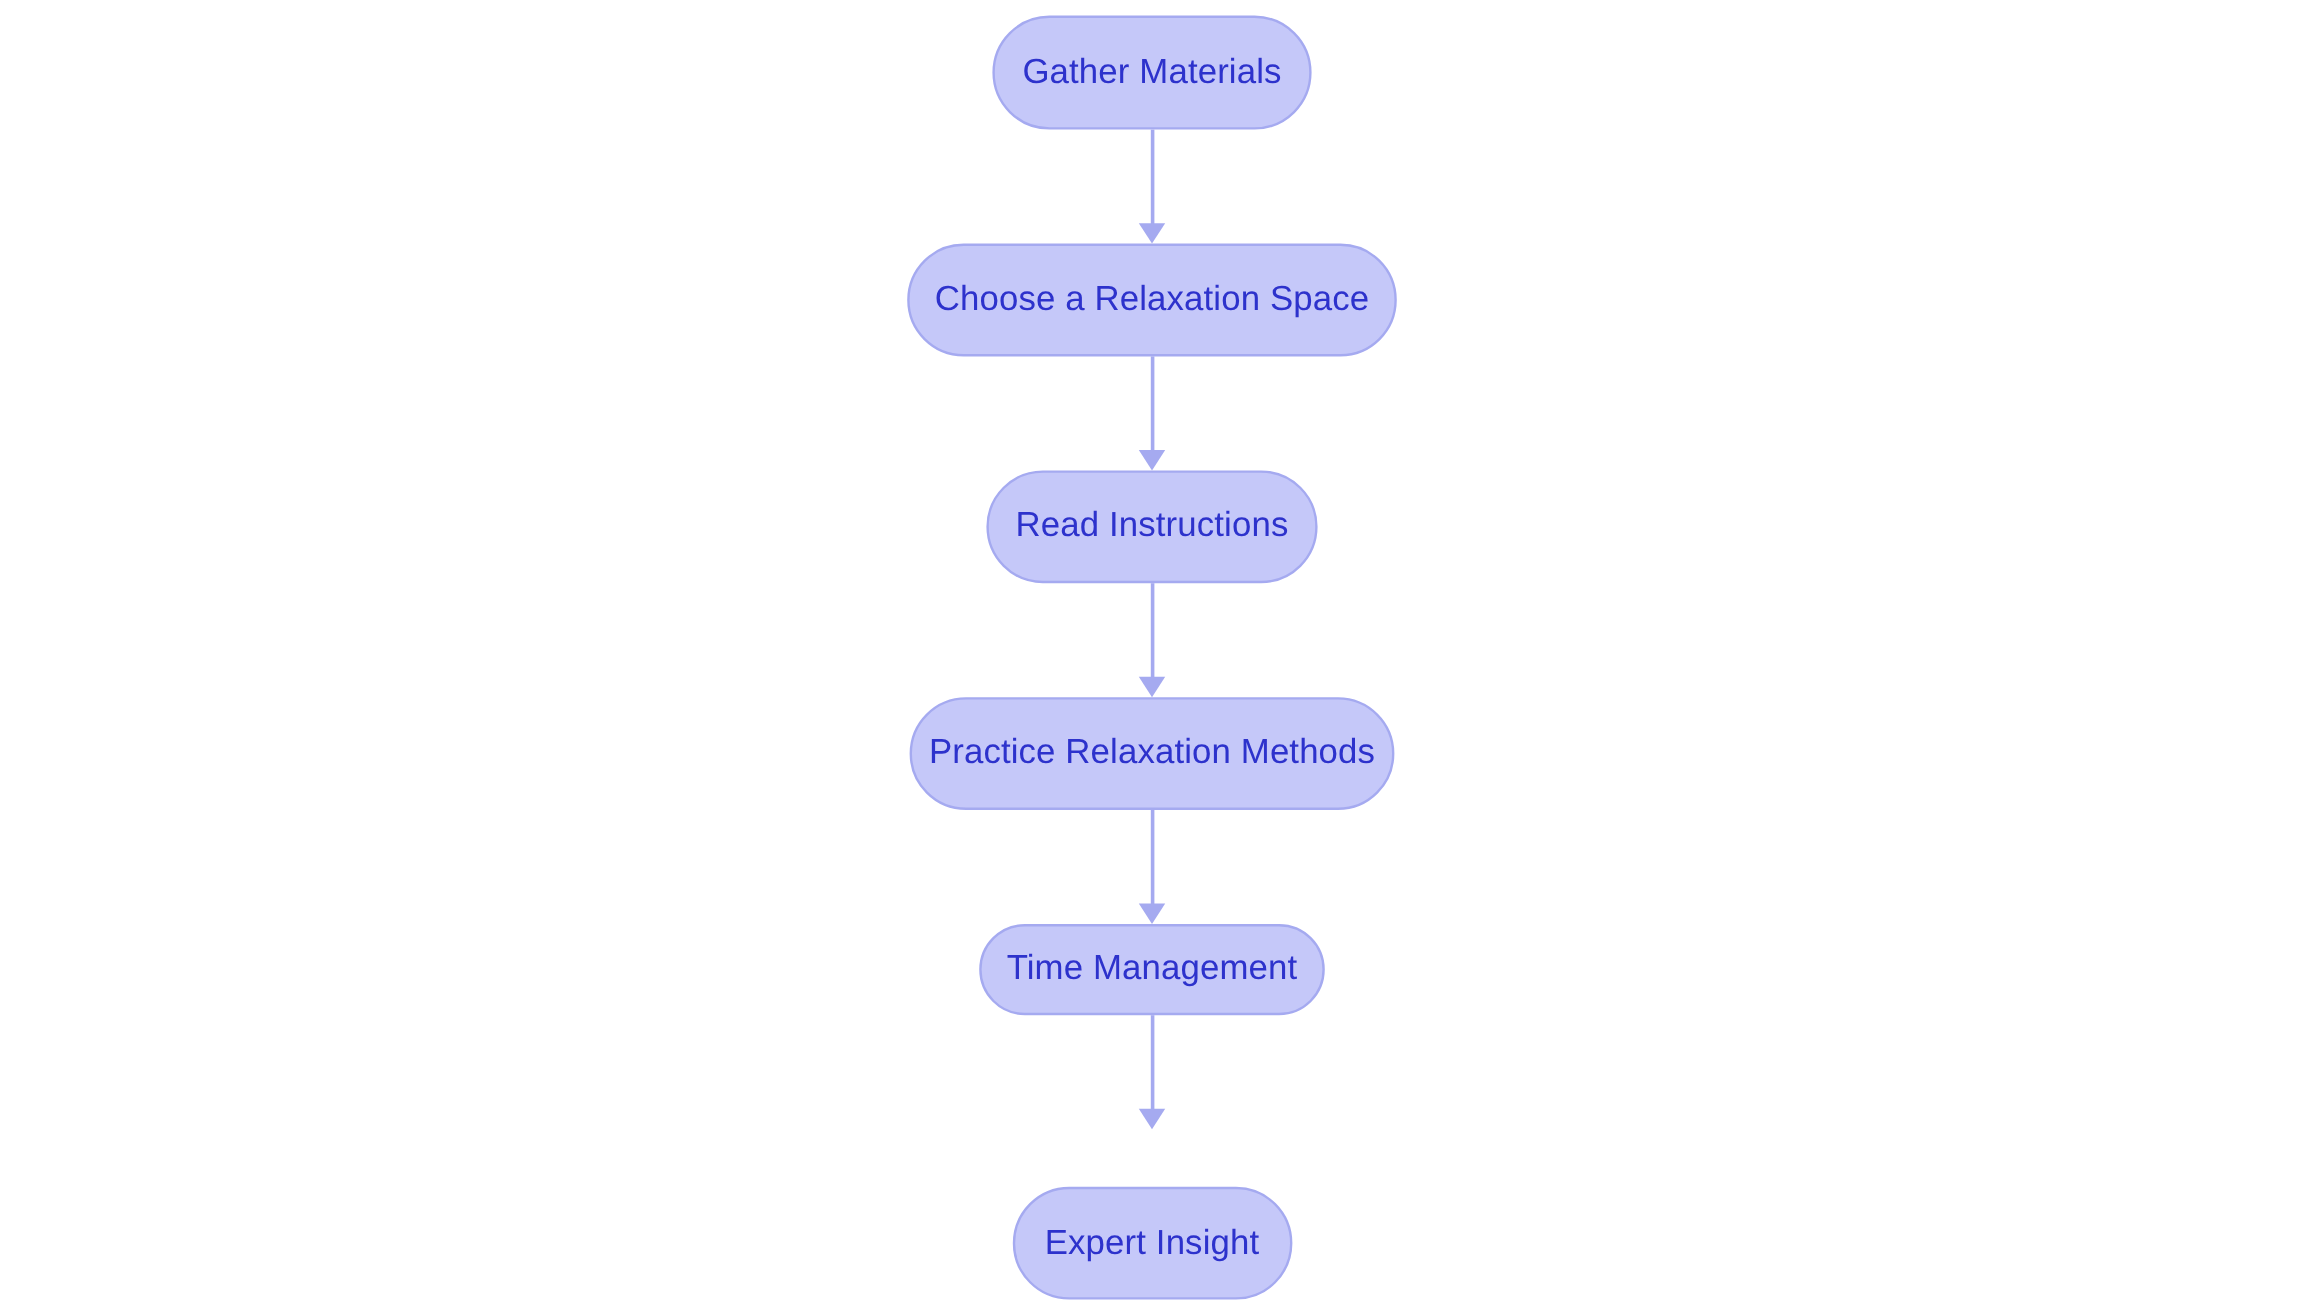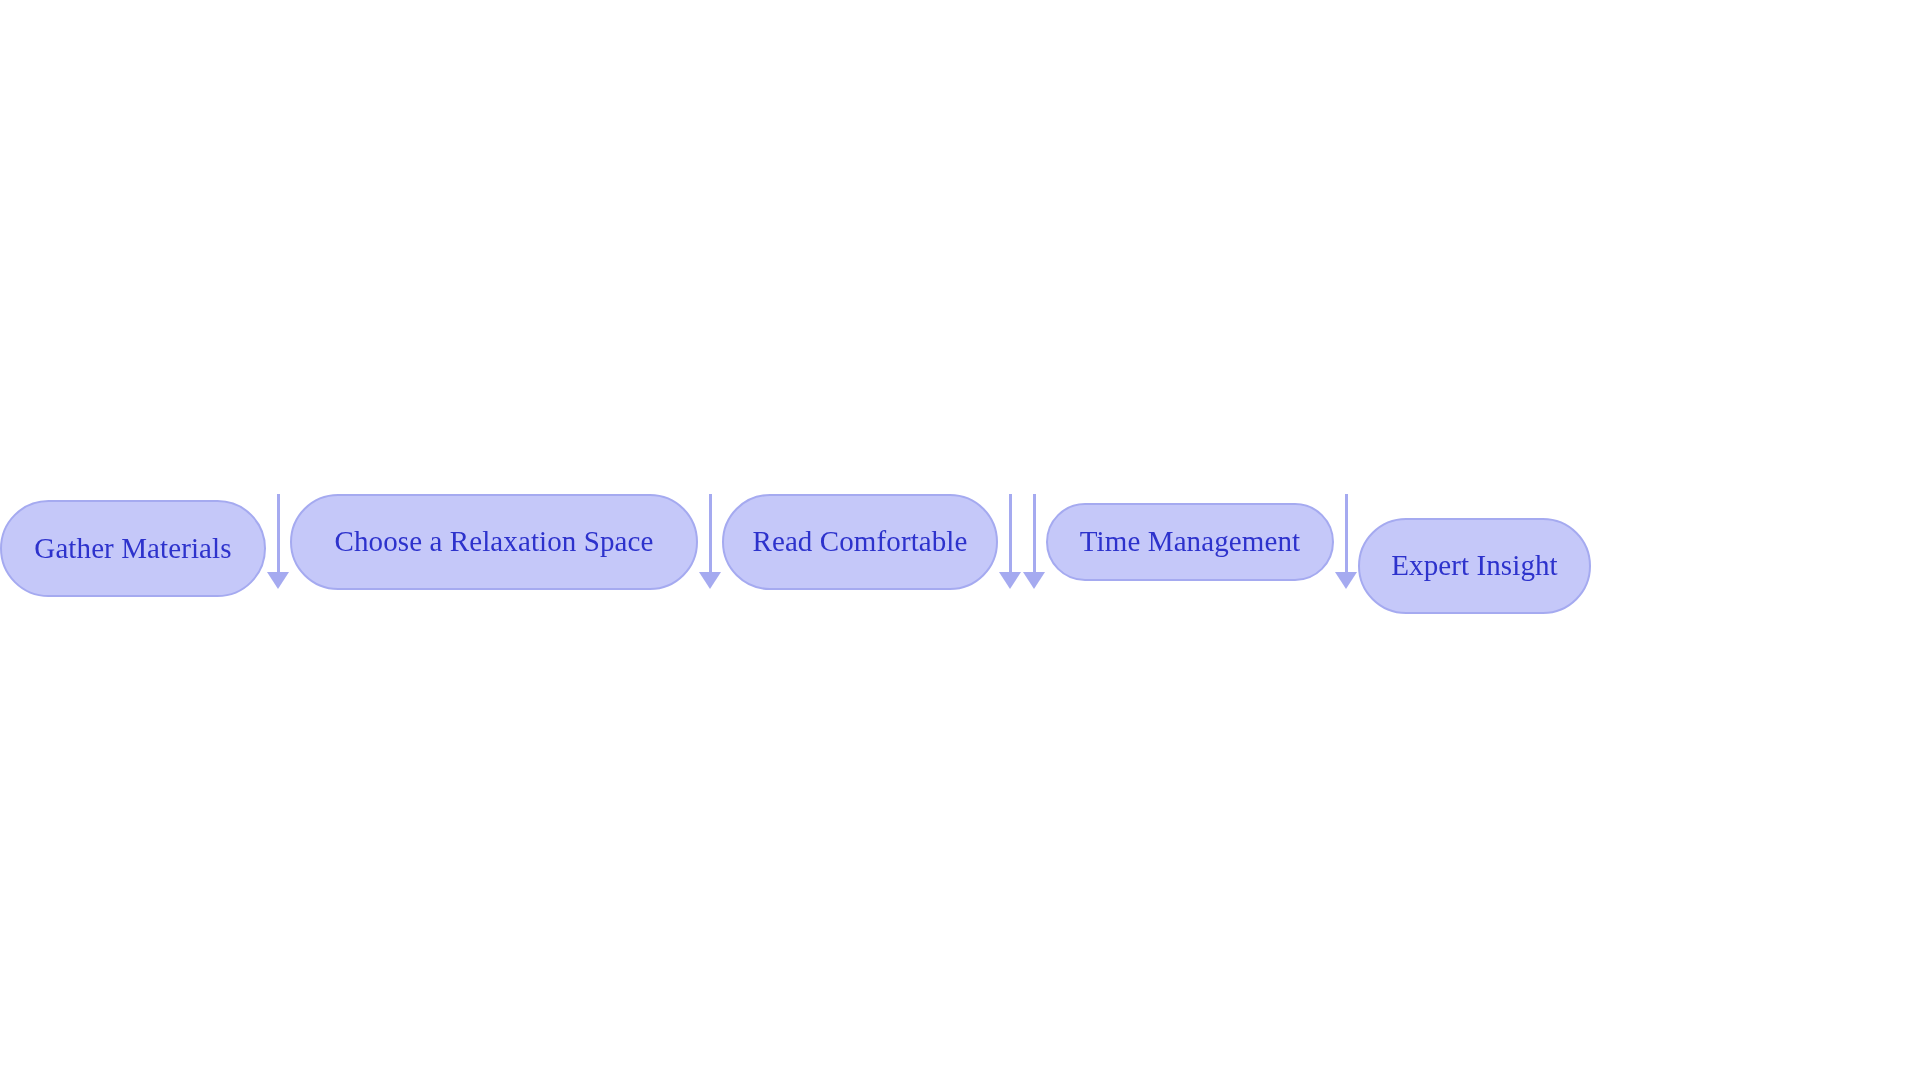--- a/index.html
+++ b/index.html
@@ -22,23 +22,22 @@
     background: #ffffff;
   }
 
   .flow-column {
     position: absolute;
     left: 0;
     top: 0;
     width: 1920px;
     height: 1083px;
     display: flex;
-    flex-direction: row;
+    flex-direction: column;
     align-items: center;
-    font-family: Liberation Serif, serif;
   }
 
   
   .node {
     box-sizing: border-box;
     background: #c5c8f9;
     border: 2px solid #a5aaf0;
     border-radius: 999px;
     color: #2d32cc;
     display: flex;
@@ -107,28 +106,31 @@
     <div class="node node-n1">
       <span class="node-label">Choose a Relaxation Space</span>
     </div>
 
     <div class="connector">
       <div class="connector-line"></div>
       <div class="connector-head"></div>
     </div>
 
     <div class="node node-n2">
-      <span class="node-label">Read Comfortable</span>
+      <span class="node-label">Read Instructions</span>
     </div>
 
     <div class="connector">
       <div class="connector-line"></div>
       <div class="connector-head"></div>
     </div>
 
+    <div class="node node-n3">
+      <span class="node-label">Practice Relaxation Methods</span>
+    </div>
 
     <div class="connector">
       <div class="connector-line"></div>
       <div class="connector-head"></div>
     </div>
 
     <div class="node node-n4">
       <span class="node-label">Time Management</span>
     </div>
 

